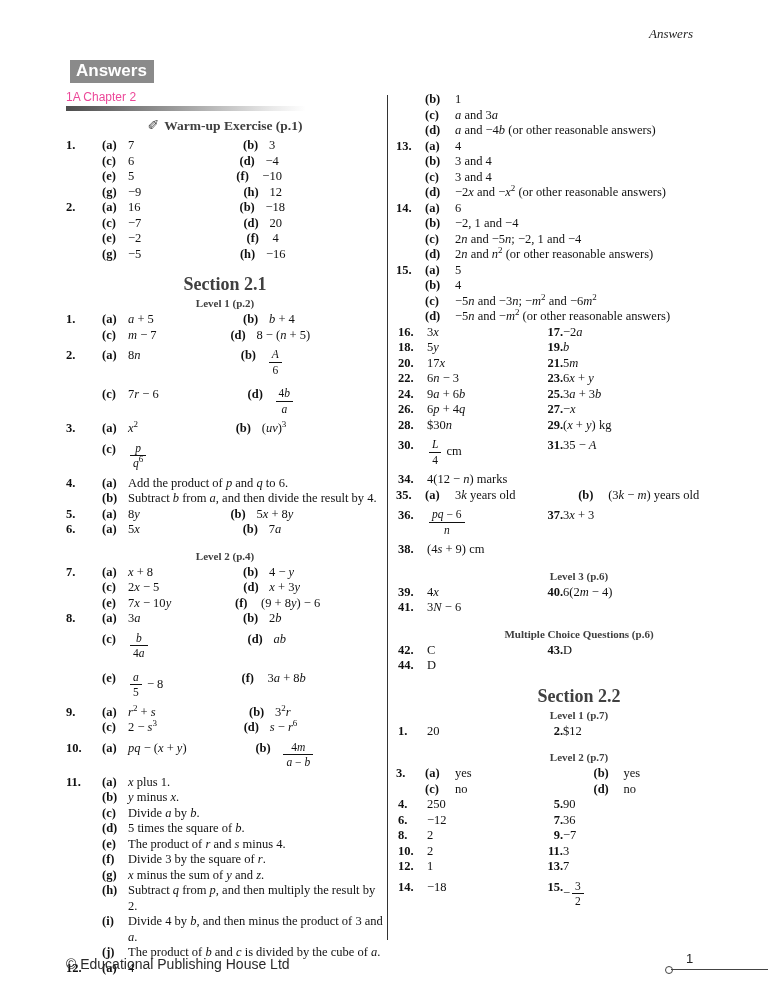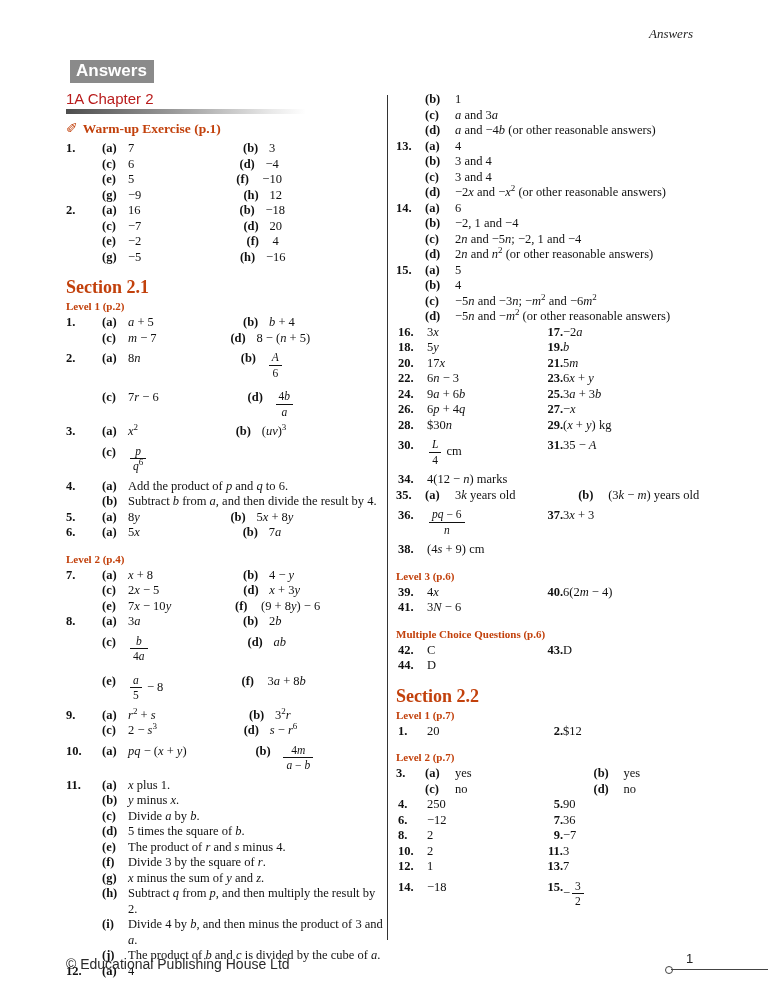--- a/index.html
+++ b/index.html
@@ -14,26 +14,26 @@
 
   
   .col-left{position:absolute;left:66px;top:60px;width:318px;}
   .col-right{position:absolute;left:396px;top:92px;width:366px;}
   .divider{position:absolute;left:387px;top:95px;width:1px;height:845px;background:#333;}
 
   
   .banner{display:inline-block;background:#8a8a8a;color:#fff;
     font-family:"Liberation Sans", sans-serif;font-weight:bold;font-size:17px;
     padding:1px 7px 2px 6px;margin-left:4px;}
-  .chapter{font-family:"Liberation Sans", sans-serif;font-size:15px;color:#b91c1c;margin-top:7px;margin-left:0;}
+  .chapter{font-family:"Liberation Sans", sans-serif;font-size:12px;color:#ec4899;margin-top:7px;margin-left:0;}
   .chapter-rule{width:240px;height:5px;margin-top:2px;margin-bottom:6px;
     background:linear-gradient(to right,#4d4d4d,#9a9a9a 45%,#e8e8e8 85%,#ffffff);}
 
   
-  .h-exercise,.h-section,.h-level{font-weight:bold;color:#c2410c;}
+  .h-exercise,.h-section,.h-level{font-weight:bold;color:#404040;text-align:center;}
   .h-exercise{font-size:13.5px;margin:2px 0 4px 0;}
   .h-section{font-size:18px;margin:12px 0 2px 0;}
   .h-level{font-size:11px;margin:12px 0 3px 0;}
   .h-section + .h-level{margin-top:0;}
   .h-icon{font-weight:normal;margin-right:5px;font-size:14px;}
 
   
   .row{display:flex;align-items:flex-start;font-size:12.5px;line-height:15.5px;}
   .row.tall{padding:5px 0 6px 0;}
   .qnum,.pnum,.pnum2,.qlabel{font-weight:bold;flex:0 0 auto;}

